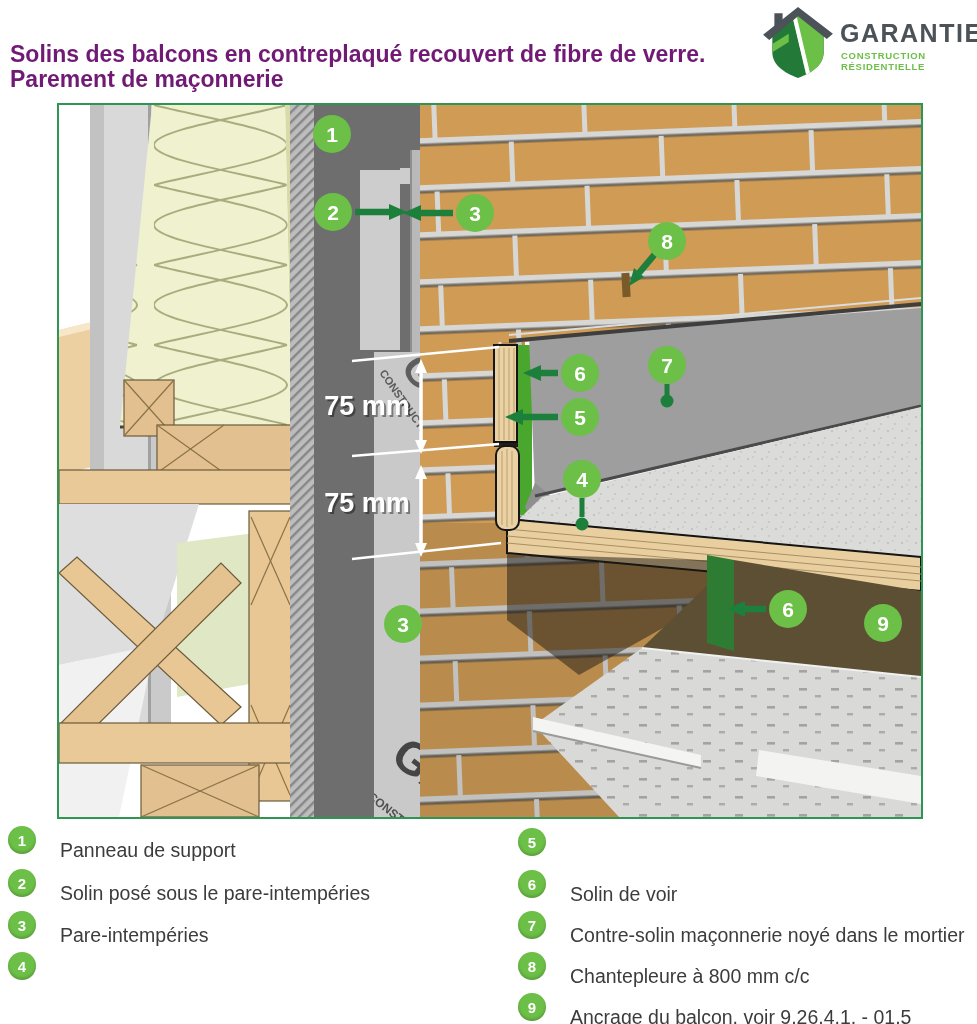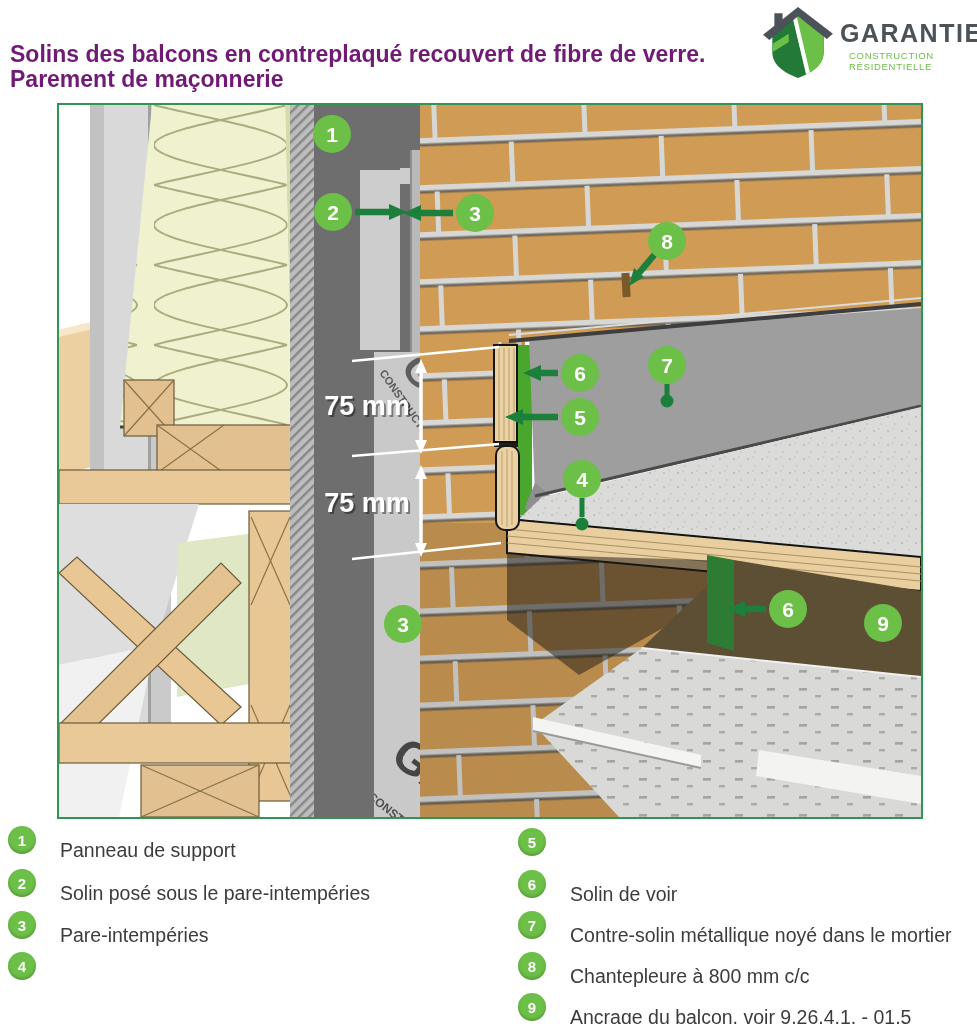--- a/index.html
+++ b/index.html
@@ -7,21 +7,21 @@
   #page{position:relative;width:977px;height:1024px;background:#fff;overflow:hidden;}
 
   
   .fig-label{position:absolute;left:10px;top:6px;font-size:19px;color:#3a3a3a;}
   .fig-title{position:absolute;left:10px;top:29px;font-size:23px;line-height:25px;font-weight:bold;color:#701a75;margin-top:13px;}
 
   
   .logo{position:absolute;left:762px;top:3px;width:215px;height:78px;}
   .logo-shield{position:absolute;left:0;top:0;}
   .logo-brand{position:absolute;left:78px;top:16px;font-size:25px;font-weight:bold;letter-spacing:1.5px;color:#4b5258;}
-  .logo-tag{position:absolute;left:79px;top:47px;font-size:9.5px;font-weight:normal;letter-spacing:0.7px;color:#6cbf47;margin-left:8px;}
+  .logo-tag{position:absolute;left:79px;top:47px;font-size:9.5px;font-weight:bold;letter-spacing:0.7px;color:#6cbf47;}
 
   
   .frame{position:absolute;left:57px;top:103px;width:862px;height:712px;border:2px solid #2e9553;background:#fff;}
   svg text{font-family:"Liberation Sans", sans-serif;}
 
   
   .legend-row{position:absolute;display:flex;align-items:flex-start;gap:24px;}
   .lc{width:28px;height:28px;border-radius:50%;background:#6cbf47;color:#fff;font-size:15px;font-weight:bold;
       display:flex;align-items:center;justify-content:center;flex:0 0 28px;
       box-shadow:inset 0 -2px 3px rgba(0,0,0,.18);}
@@ -317,21 +317,21 @@
 
     <div class="legend-row" style="left:518px;top:828px;">
       <span class="lc">5</span>
     </div>
     <div class="legend-row" style="left:518px;top:870px;">
       <span class="lc">6</span>
       <div class="lt"><span>Solin de voir</span></div>
     </div>
     <div class="legend-row" style="left:518px;top:911px;">
       <span class="lc">7</span>
-      <div class="lt"><span>Contre-solin métallique noyé dans le mortier</span></div>
+      <div class="lt"><span>Contre-solin maçonnerie noyé dans le mortier</span></div>
     </div>
     <div class="legend-row" style="left:518px;top:952px;">
       <span class="lc">8</span>
       <div class="lt"><span>Chantepleure à 800 mm c/c</span></div>
     </div>
     <div class="legend-row" style="left:518px;top:993px;">
       <span class="lc">9</span>
       <div class="lt"><span>Ancrage du balcon, </span><span class="it">voir 9.26.4.1. - 01.5</span></div>
     </div>
   </div>

